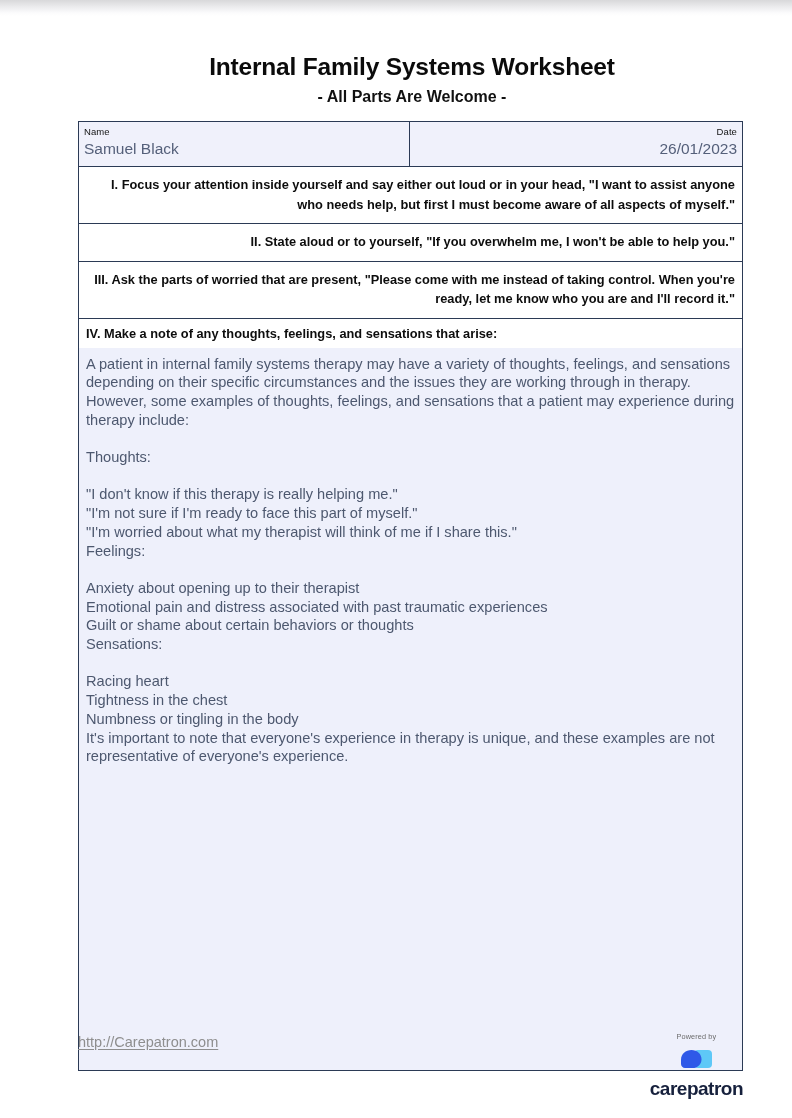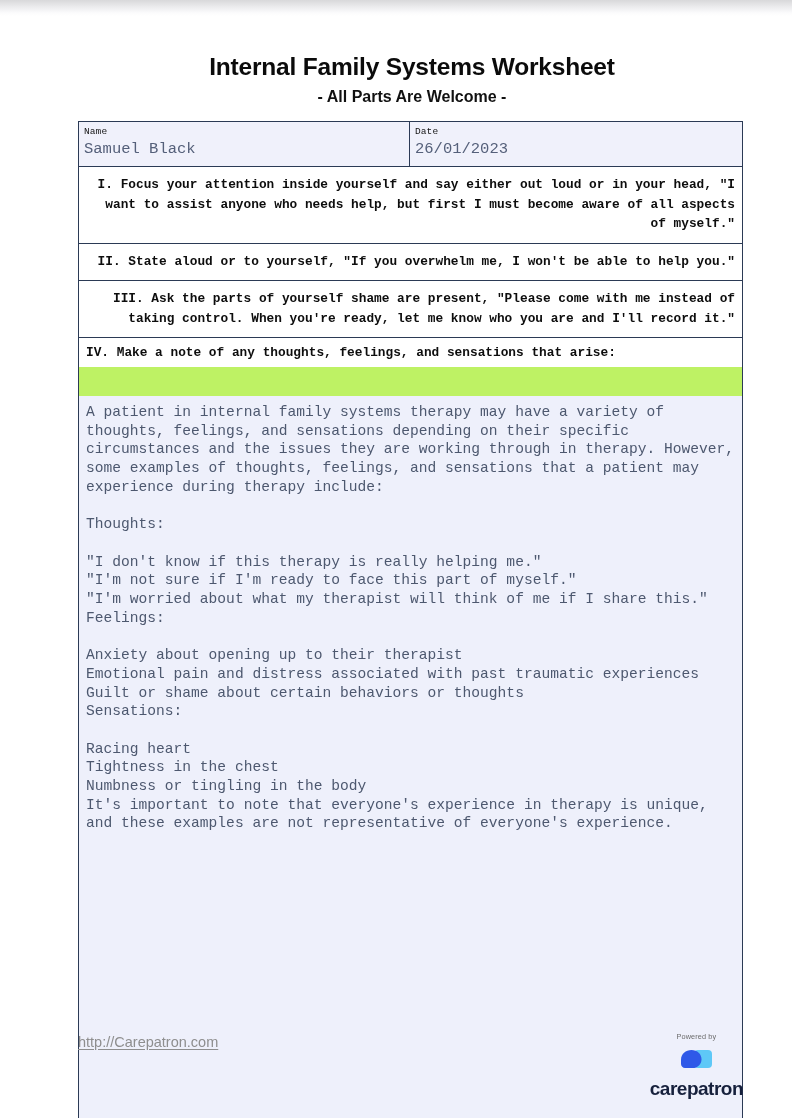--- a/index.html
+++ b/index.html
@@ -59,35 +59,34 @@
   }
 
   
   .sheet {
     position: absolute;
     left: 62px;
     top: 121px;
     width: 665px;
     border: 1.6px solid #2b3a55;
     border-collapse: collapse;
-    background: #bef264;
-    font-family: Liberation Mono, monospace;
+    background: #eab308;
   }
 
   .id-row {
     display: flex;
     border-bottom: 1.6px solid #2b3a55;
     background: #f0f1fb;
   }
   .id-cell {
     padding: 4px 5px 7px 5px;
     min-height: 39px;
   }
   .id-cell.name { width: 331px; border-right: 1.6px solid #2b3a55; }
-  .id-cell.date { flex: 1; }
+  .id-cell.date { flex: 1; text-align: right; }
 
   .id-label {
     font-size: 9.5px;
     color: #141414;
     line-height: 12px;
     letter-spacing: 0.1px;
   }
   .id-value {
     font-size: 15.5px;
     color: #55607a;
@@ -112,21 +111,20 @@
     background: #ffffff;
     padding: 6px 7px 6px 7px;
     border-bottom: 0;
   }
   .notes-head .step-text { line-height: 17px; }
 
   .notes-body {
     background: #eef0fb;
     padding: 7px 7px 10px 7px;
     height: 722px;
-    margin-top: 29px;
   }
   .notes-text {
     font-size: 14.6px;
     color: #4d586f;
     line-height: 18.7px;
     white-space: pre-wrap;
     word-wrap: break-word;
   }
 
   
@@ -204,21 +202,21 @@
 
     <div class="step-row">
       <div class="step-text">I. Focus your attention inside yourself and say either out loud or in your head, "I want to assist anyone who needs help, but first I must become aware of all aspects of myself."</div>
     </div>
 
     <div class="step-row">
       <div class="step-text">II. State aloud or to yourself, "If you overwhelm me, I won't be able to help you."</div>
     </div>
 
     <div class="step-row">
-      <div class="step-text">III. Ask the parts of yourself shame are present, "Please come with me instead of taking control. When you're ready, let me know who you are and I'll record it."</div>
+      <div class="step-text">III. Ask the parts of worried that are present, "Please come with me instead of taking control. When you're ready, let me know who you are and I'll record it."</div>
     </div>
 
     <div class="notes-head">
       <div class="step-text">IV. Make a note of any thoughts, feelings, and sensations that arise:</div>
     </div>
 
     <div class="notes-body">
       <div class="notes-text">A patient in internal family systems therapy may have a variety of thoughts, feelings, and sensations depending on their specific circumstances and the issues they are working through in therapy. However, some examples of thoughts, feelings, and sensations that a patient may experience during therapy include:
 
 Thoughts:

